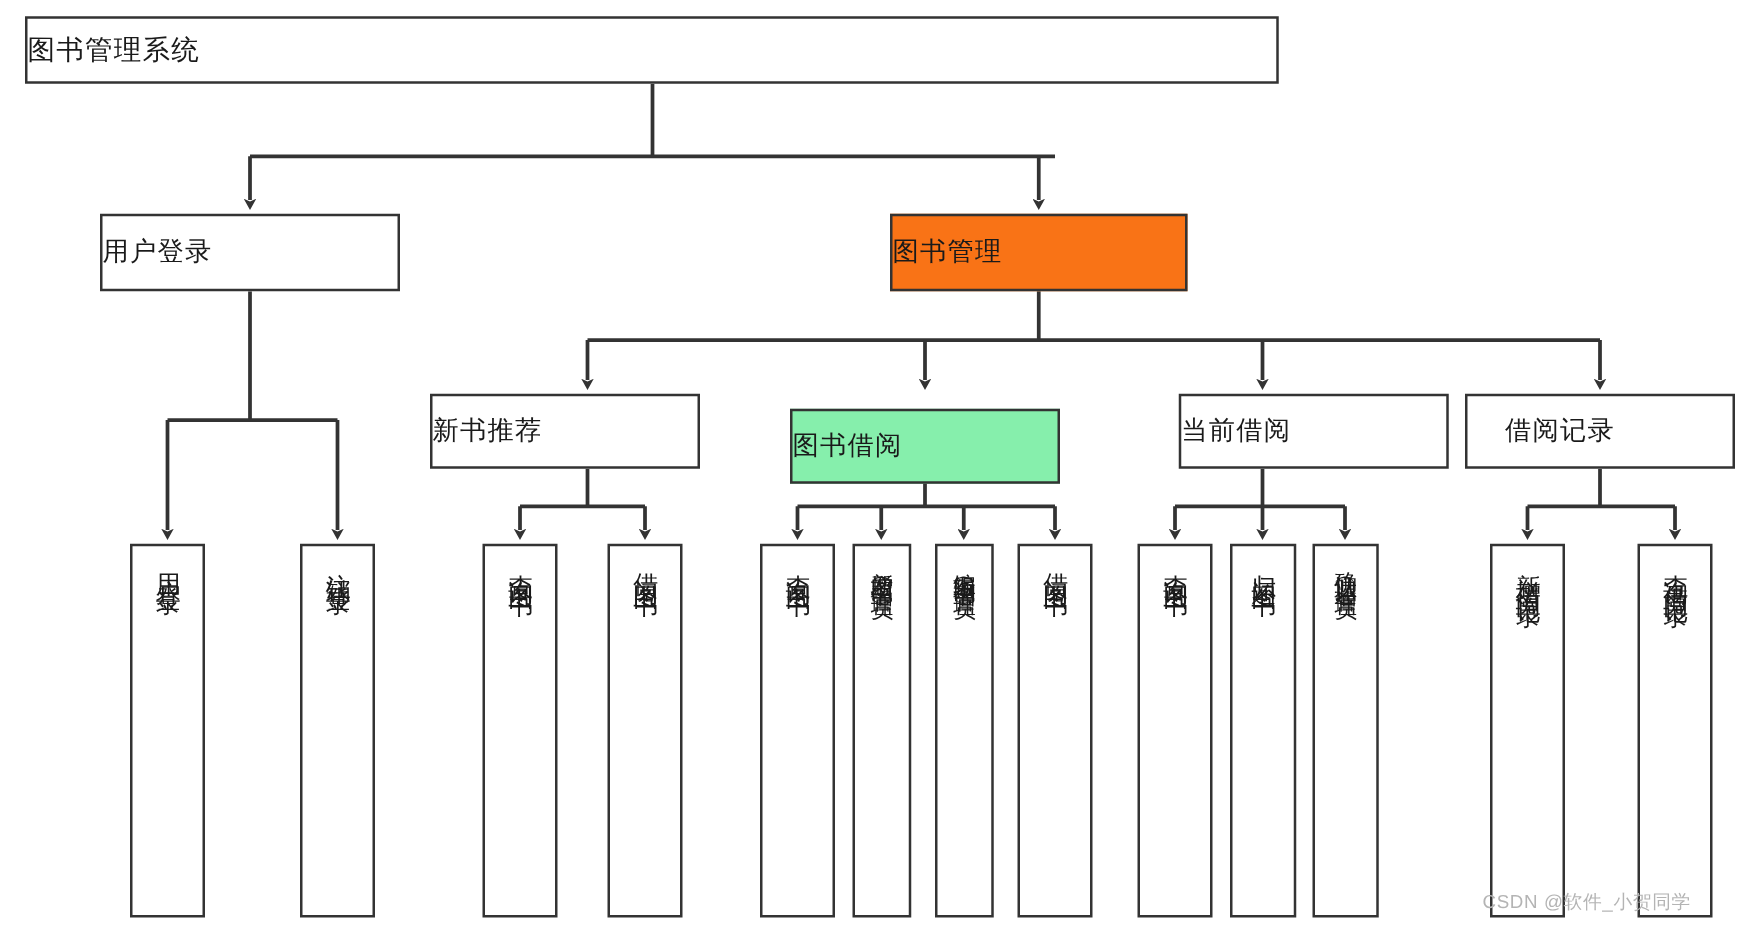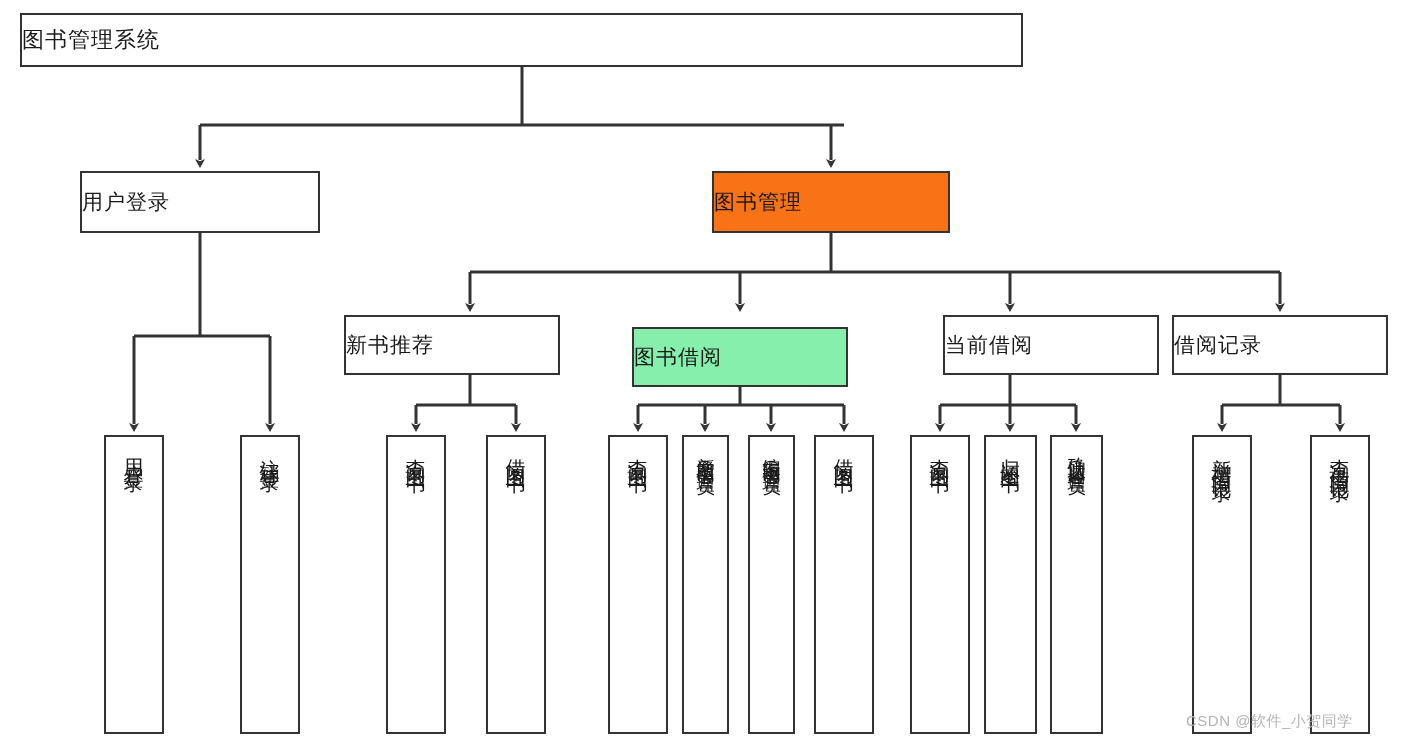--- a/index.html
+++ b/index.html
@@ -140,21 +140,21 @@
 
   <div class="node lvl3" style="left: 344px; top: 315px; width: 216px; height: 60px; border-color: rgb(51, 51, 51); background: rgb(255, 255, 255);">
     <span class="label">新书推荐</span>
   </div>
   <div class="node lvl3" style="left: 632px; top: 315px; width: 216px; height: 60px; border-color: rgb(51, 51, 51); background: #86efac; margin-top: 12px;">
     <span class="label">图书借阅</span>
   </div>
   <div class="node lvl3" style="left: 902px; top: 315px; width: 216px; height: 60px; border-color: rgb(51, 51, 51); background: rgb(255, 255, 255); margin-left: 41px;">
     <span class="label">当前借阅</span>
   </div>
-  <div class="node lvl3" style="left: 1172px; top: 315px; width: 216px; height: 60px; border-color: rgb(51, 51, 51); background: rgb(255, 255, 255);">
+  <div class="node lvl3" style="left: 1172px; top: 315px; width: 216px; height: 60px; border-color: rgb(51, 51, 51); background: rgb(255, 255, 255); padding-left: 30px;">
     <span class="label">借阅记录</span>
   </div>
 
   <div class="node leaf" style="left: 104px; top: 435px; width: 60px; height: 299px; border-color: rgb(51, 51, 51); background: rgb(255, 255, 255);">
     <span class="label">用户登录</span>
   </div>
   <div class="node leaf" style="left: 240px; top: 435px; width: 60px; height: 299px; border-color: rgb(51, 51, 51); background: rgb(255, 255, 255);">
     <span class="label">注销登录</span>
   </div>
   <div class="node leaf" style="left: 386px; top: 435px; width: 60px; height: 299px; border-color: rgb(51, 51, 51); background: rgb(255, 255, 255);">

